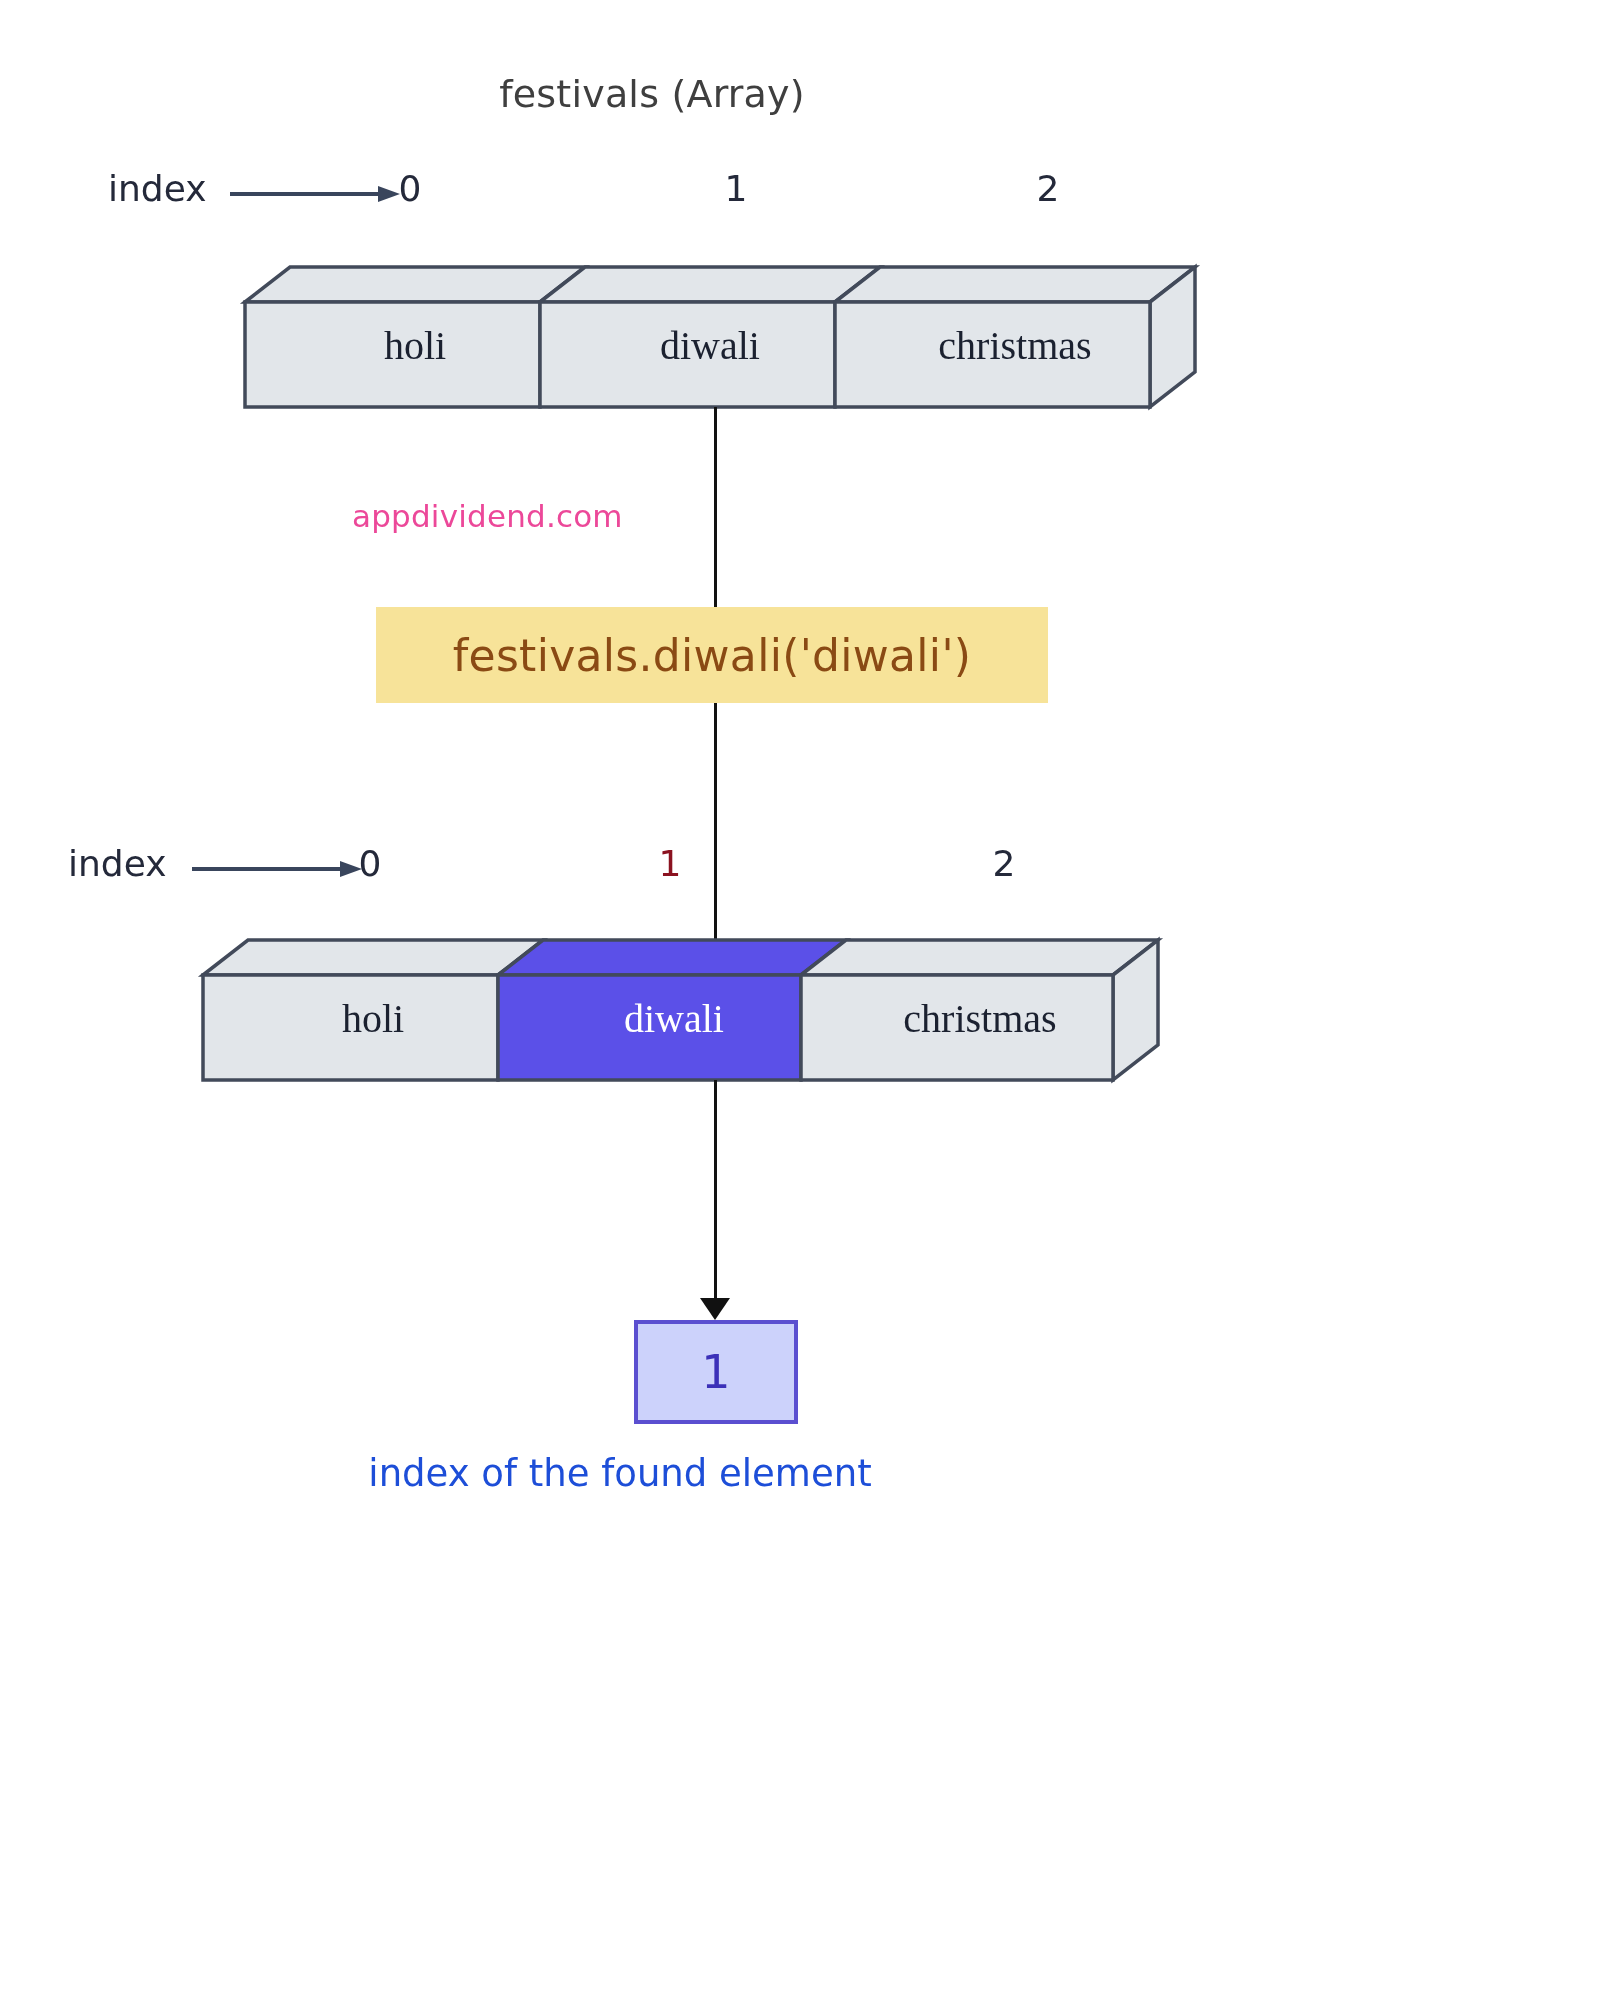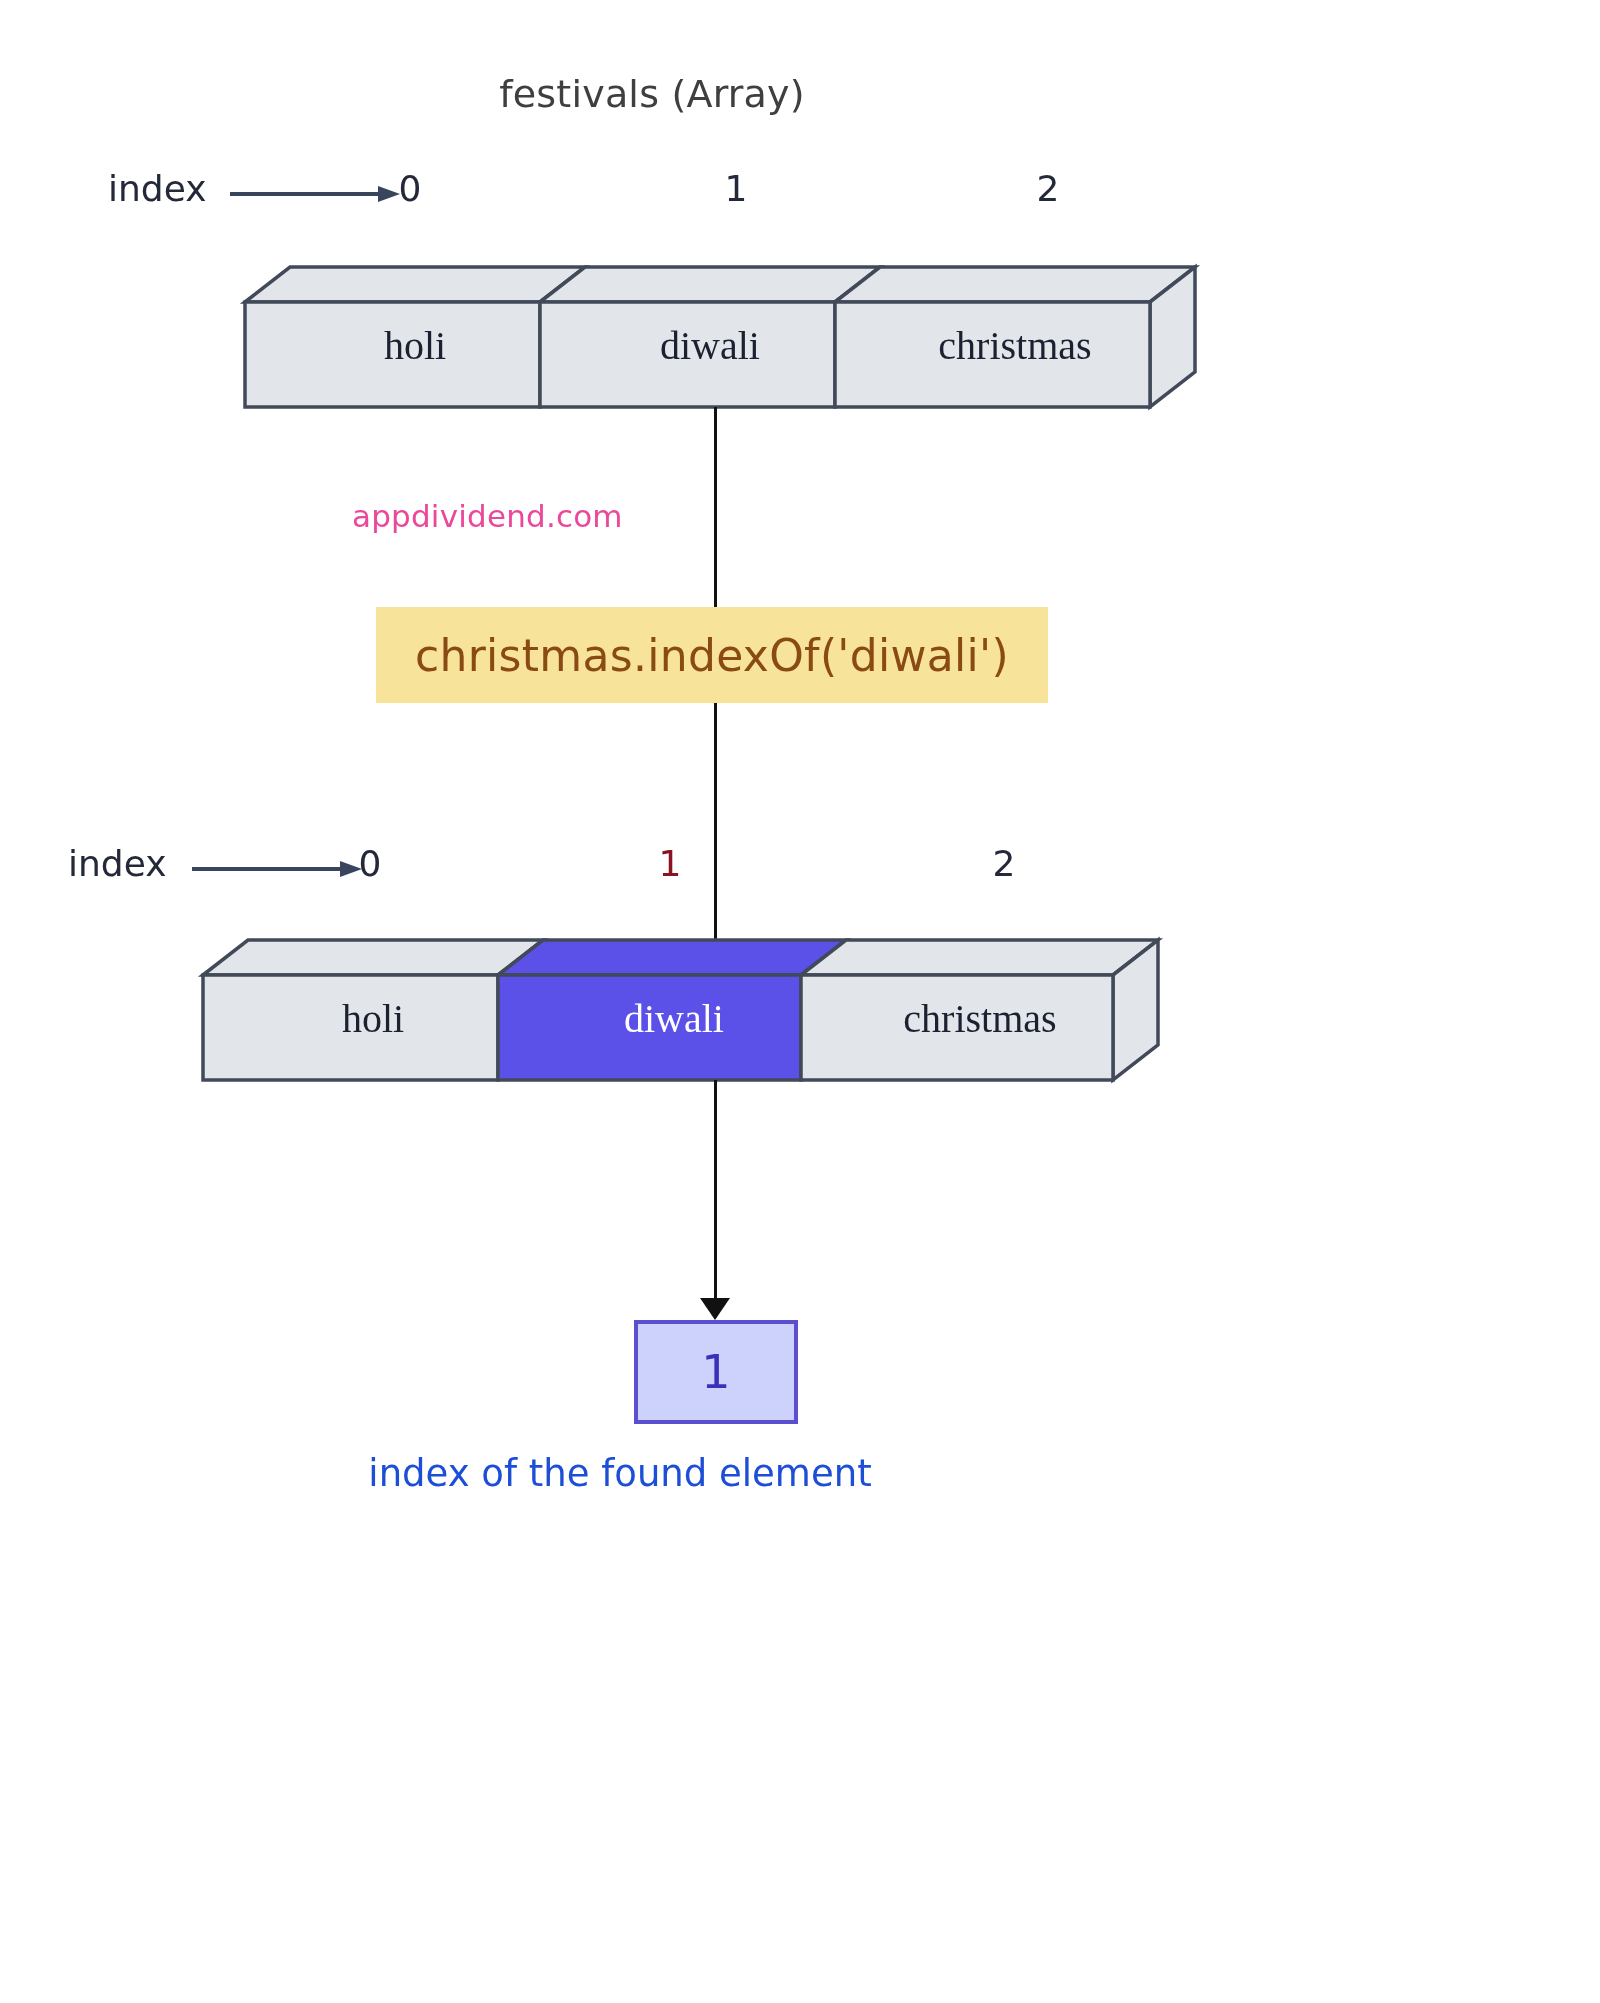--- a/index.html
+++ b/index.html
@@ -167,21 +167,21 @@
     </svg>
     <div class="cell-text" style="left:55px; top:60px; width:240px;">holi</div>
     <div class="cell-text" style="left:350px; top:60px; width:240px;">diwali</div>
     <div class="cell-text" style="left:645px; top:60px; width:260px;">christmas</div>
   </div>
 
   <div class="connector" style="left:714px; top:407px; height:200px;"></div>
 
   <div class="watermark">appdividend.com</div>
 
-  <div class="code-badge">christmas.indexOf('diwali')</div>
+  <div class="code-badge">festivals.diwali('diwali')</div>
 
   <div class="connector" style="left:714px; top:703px; height:240px;"></div>
 
   <div class="index-row" style="left:0; top:843px; width:1240px;">
     <div class="index-label" style="left:68px;">index</div>
     <svg class="index-arrow" style="left:192px; top:16px; width:170px; height:20px;" viewBox="0 0 170 20">
       <line x1="0" y1="10" x2="148" y2="10" stroke="#39455c" stroke-width="4"></line>
       <polygon points="148,2 170,10 148,18" fill="#39455c"></polygon>
     </svg>
     <div class="idx-num" style="left:340px;">0</div>

